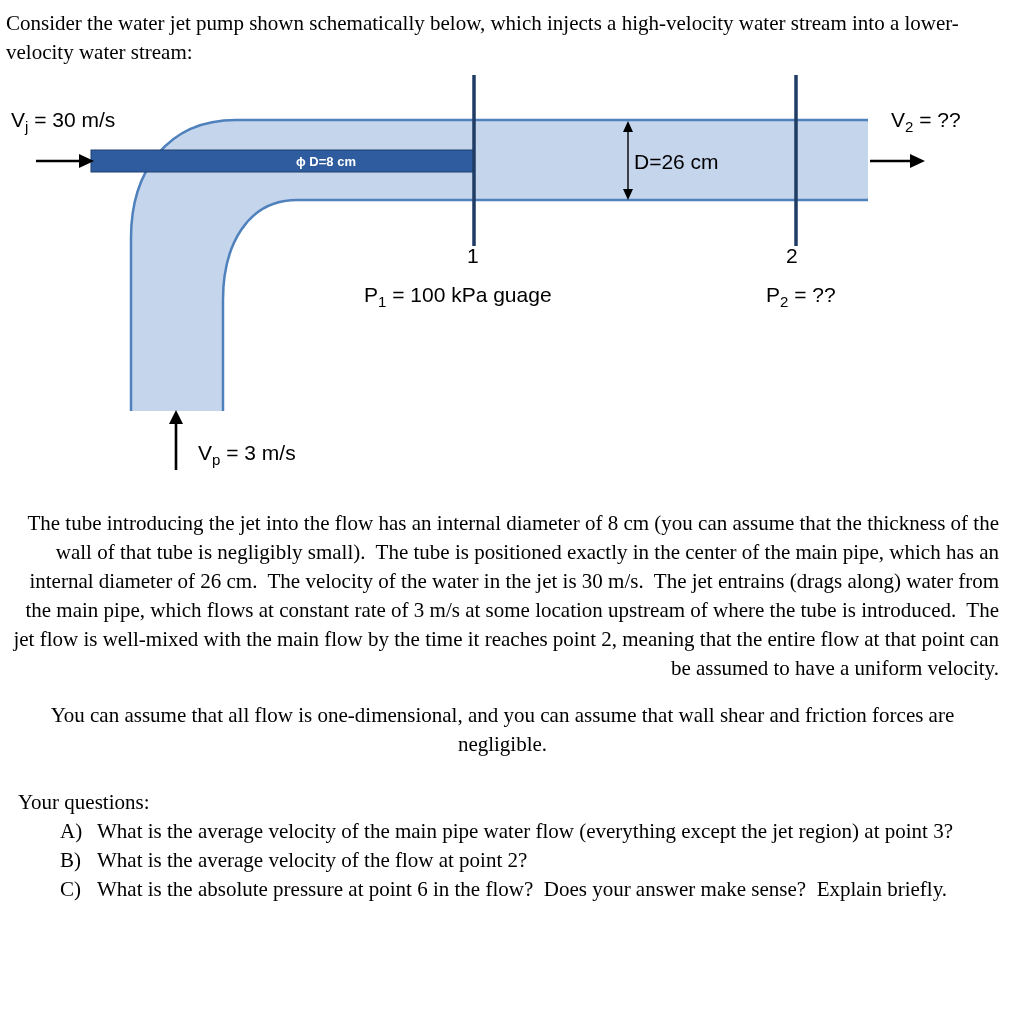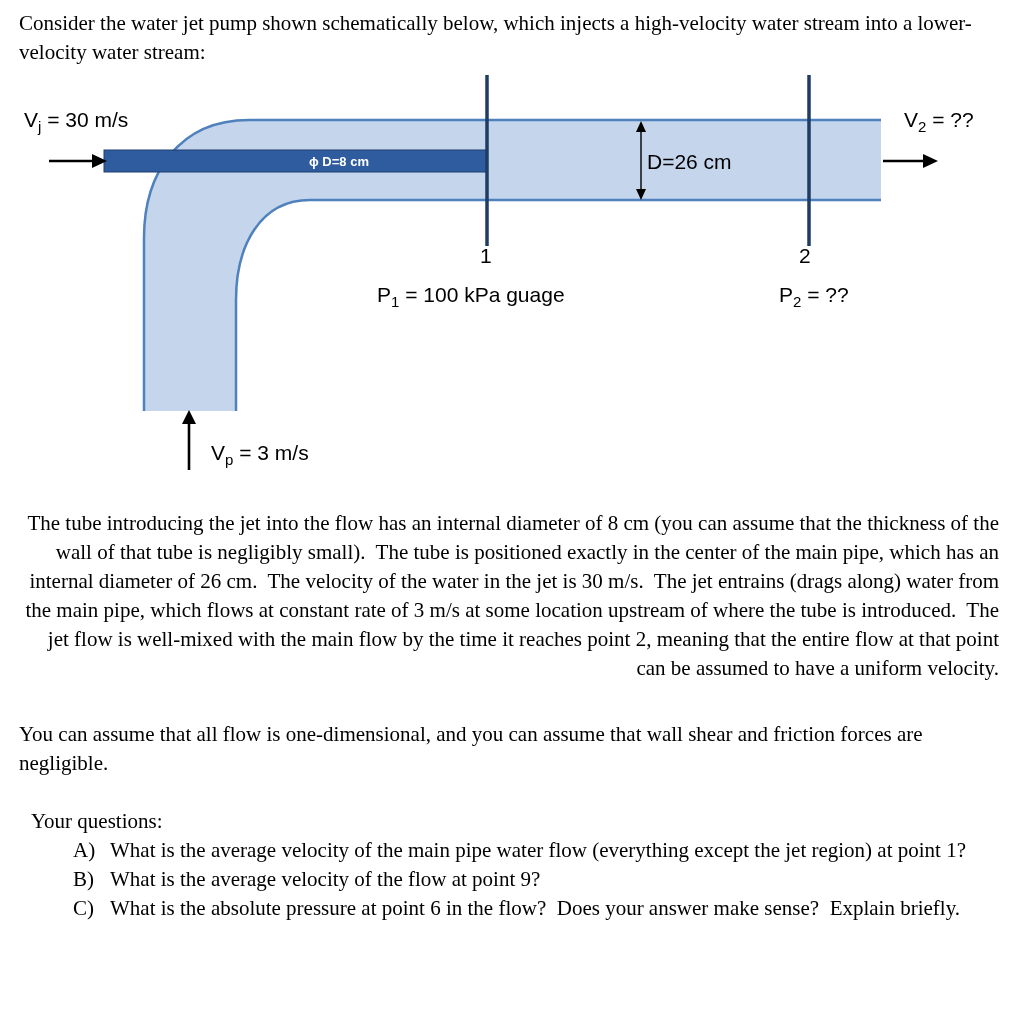--- a/index.html
+++ b/index.html
@@ -1,27 +1,27 @@
 <!DOCTYPE html>
 <html style="--pipe_fill: #c5d5ec; --pipe_stroke: #4f81bd; --jet_fill: #2e5c9e; --jet_stroke: #1f3f6e; --section_line: #1f3c64;"><head>
 <meta charset="utf-8">
 <style>
   * { margin:0; padding:0; box-sizing:border-box; }
   html, body { background:#fff; }
   body {
     width:1015px; height:1024px; overflow:hidden;
     font-family:"Liberation Serif", serif; color:#000;
   }
-  .page { padding:9px 16px 0 19px; }
+  .page { padding:9px 16px 0 6px; }
   .para {
     font-size:21px; line-height:29px; white-space:pre-wrap;
   }
   #intro { margin-bottom:3px; }
   #body-p1 { margin-top:27px;text-align:right; }
-  #body-p2 { margin-top:37px; }
+  #body-p2 { margin-top:18px;text-align:center; }
   #q-heading { margin-top:29px;margin-left:12px; }
   .questions { }
   .question { display:flex; font-size:21px; line-height:29px; padding-left:54px; }
   .q-label { flex:0 0 37px; }
   .q-text { flex:1; white-space:pre-wrap; }
 
   
   svg { display:block; }
   .pipe-fill   { fill:var(--pipe_fill); stroke:none; }
   .pipe-stroke { fill:none; stroke:var(--pipe_stroke); stroke-width:2.5; }
@@ -90,25 +90,25 @@
 
   <p class="para" id="body-p1">The tube introducing the jet into the flow has an internal diameter of 8 cm (you can assume that the thickness of the wall of that tube is negligibly small).  The tube is positioned exactly in the center of the main pipe, which has an internal diameter of 26 cm.  The velocity of the water in the jet is 30 m/s.  The jet entrains (drags along) water from the main pipe, which flows at constant rate of 3 m/s at some location upstream of where the tube is introduced.  The jet flow is well-mixed with the main flow by the time it reaches point 2, meaning that the entire flow at that point can be assumed to have a uniform velocity.</p>
 
   <p class="para" id="body-p2">You can assume that all flow is one-dimensional, and you can assume that wall shear and friction forces are negligible.</p>
 
   <p class="para" id="q-heading">Your questions:</p>
 
   <div class="questions">
     <div class="question">
       <span class="q-label">A)</span>
-      <span class="q-text">What is the average velocity of the main pipe water flow (everything except the jet region) at point 1?</span>
+      <span class="q-text">What is the average velocity of the main pipe water flow (everything except the jet region) at point 3?</span>
     </div>
     <div class="question">
       <span class="q-label">B)</span>
-      <span class="q-text">What is the average velocity of the flow at point 9?</span>
+      <span class="q-text">What is the average velocity of the flow at point 2?</span>
     </div>
     <div class="question">
       <span class="q-label">C)</span>
       <span class="q-text">What is the absolute pressure at point 6 in the flow?  Does your answer make sense?  Explain briefly.</span>
     </div>
   </div>
 
 </div>
 
 </body></html>

